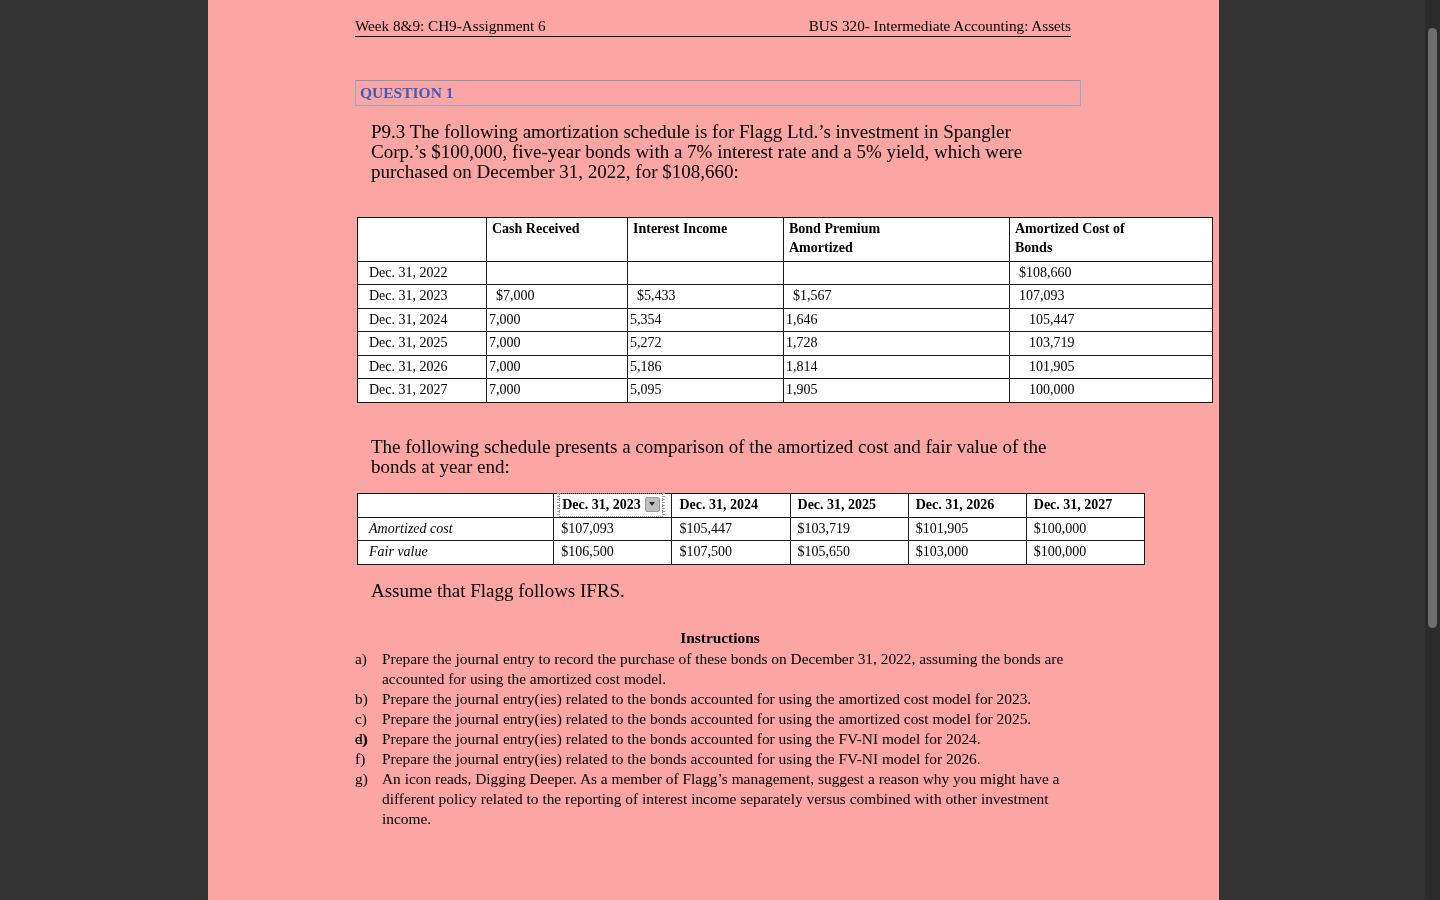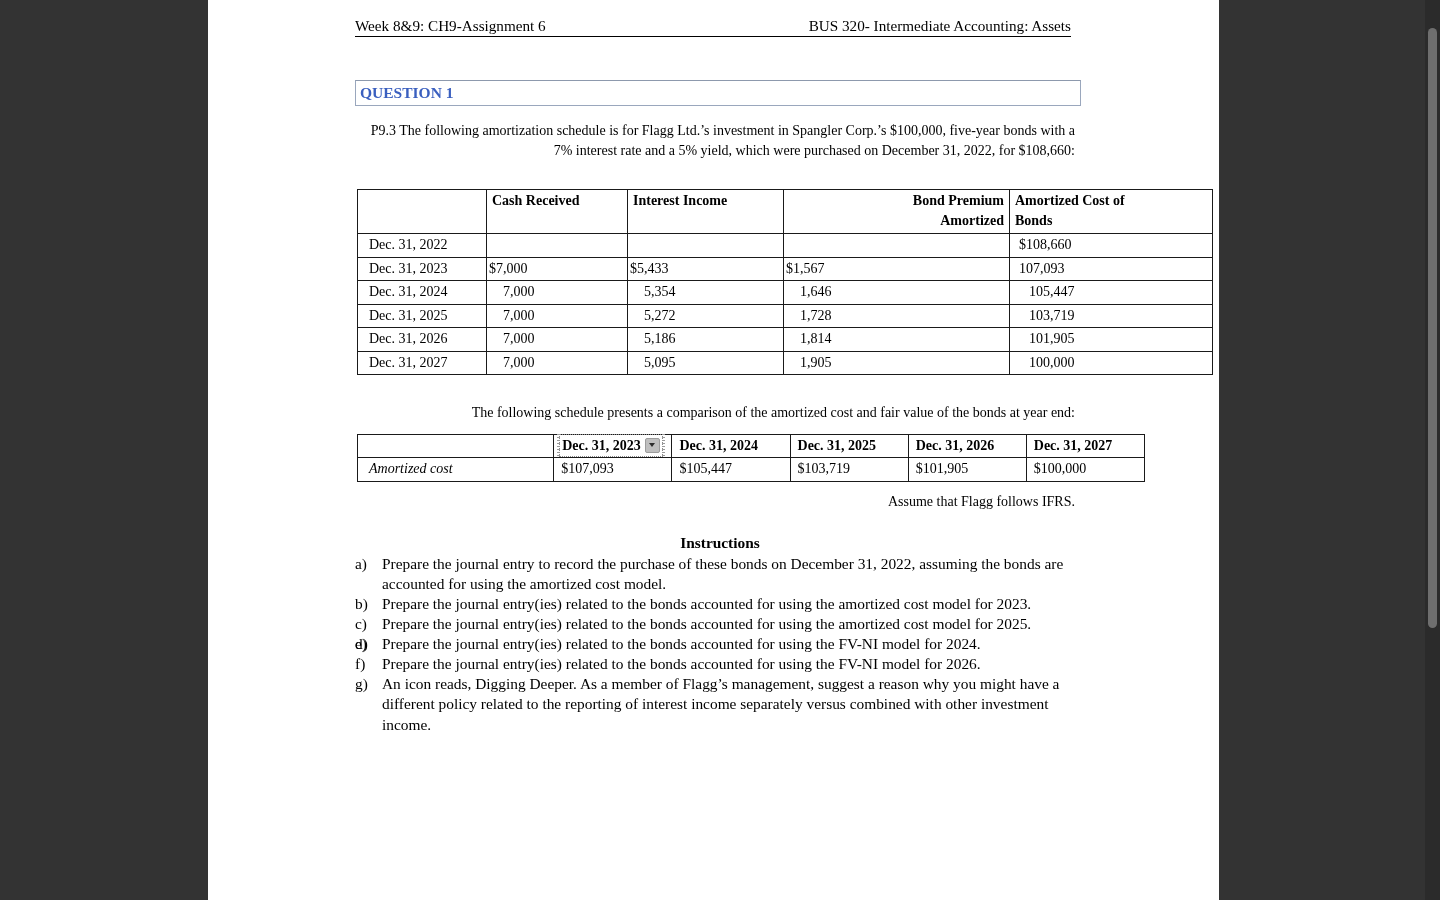--- a/index.html
+++ b/index.html
@@ -20,21 +20,21 @@
     background: #333333;
   }
 
   
   #page {
     position: absolute;
     left: 208px;
     top: 0;
     width: 1011px;
     height: 900px;
-    background: #ffffff;
+    background: #fca5a5;
     overflow: hidden;
   }
 
   .page-inner {
     position: relative;
     width: 100%;
     height: 100%;
   }
 
   
@@ -82,24 +82,24 @@
     margin-bottom: 15px;
   }
   .question-box .q-label {
     font-size: 15.5px;
     font-weight: bold;
     color: #3a5fbf;
     line-height: 19px;
   }
 
   .para {
-    font-size: 14px;
+    font-size: 19px;
     line-height: 20.2px;
-    margin: 10px;
-    text-align: right;
+    margin: 16px;
+    text-align: left;
   }
 
   .spacer-sm { height: 11px; }
   .spacer-md { height: 18px; }
 
   
   table.wtable {
     border-collapse: collapse;
     font-size: 14px;
     color: #000;
@@ -116,26 +116,26 @@
   }
   table.wtable th {
     font-weight: bold;
   }
 
   
   #tbl-amort { width: 800px; margin-left: 2px; }
   #tbl-amort th.hdr-blank { width: 118px; }
   #tbl-amort th.hdr-cash  { width: 130px; }
   #tbl-amort th.hdr-int   { width: 145px; margin-top: 25px; }
-  #tbl-amort th.hdr-prem  { width: 215px; text-align: right; }
+  #tbl-amort th.hdr-prem  { width: 215px; }
   #tbl-amort th.hdr-amc   { width: 192px; }
   #tbl-amort .hdr-row th { height: 40px; }
   #tbl-amort td.date-cell { padding-left: 11px; white-space: nowrap; }
-  #tbl-amort td.num { padding-left: 2px; white-space: nowrap; }
-  #tbl-amort td.num.indent { padding-left: 16px; }
+  #tbl-amort td.num { padding-left: 9px; white-space: nowrap; }
+  #tbl-amort td.num.indent { padding-left: 2px; }
   #tbl-amort td.amc { padding-left: 9px; white-space: nowrap; }
   #tbl-amort td.amc.indent { padding-left: 19px; }
 
   
   #tbl-compare { width: 788px; margin-left: 2px; }
   #tbl-compare col.c-lbl { width: 196px; }
   #tbl-compare col.c-yr  { width: 118px; }
   #tbl-compare td.lbl { padding-left: 11px; font-style: italic; }
   #tbl-compare th.yr  { padding-left: 7px; white-space: nowrap; }
   #tbl-compare td.val { padding-left: 7px; white-space: nowrap; }
@@ -357,20 +357,28 @@
           </thead>
           <tbody>
             <tr>
               <td class="lbl">Amortized cost</td>
               <td class="val">$107,093</td>
               <td class="val">$105,447</td>
               <td class="val">$103,719</td>
               <td class="val">$101,905</td>
               <td class="val">$100,000</td>
             </tr>
+            <tr>
+              <td class="lbl">Fair value</td>
+              <td class="val">$106,500</td>
+              <td class="val">$107,500</td>
+              <td class="val">$105,650</td>
+              <td class="val">$103,000</td>
+              <td class="val">$100,000</td>
+            </tr>
           </tbody>
         </table>
 
         <p class="para">Assume that Flagg follows IFRS.</p>
 
         <div class="spacer-sm"></div>
 
         <div class="instr-heading">Instructions</div>
 
         <ol class="instr-list">

